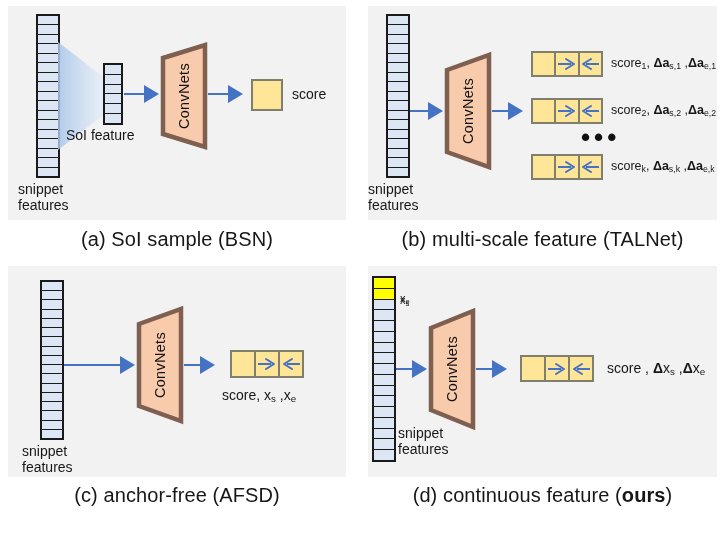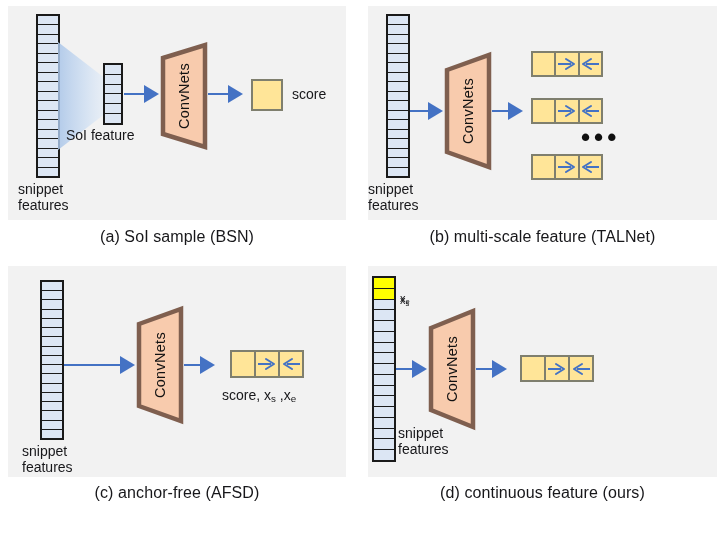--- a/index.html
+++ b/index.html
@@ -3,24 +3,24 @@
 <meta charset="utf-8">
 <style>
   html,body{margin:0;padding:0;background:#ffffff;}
   body{
     width:725px;height:535px;position:relative;overflow:hidden;
     font-family:"Liberation Sans","DejaVu Sans",sans-serif;
     color:#17171a;
   }
   .panel{position:absolute;background:#f2f2f2;}
   .caption{
-    position:absolute;text-align:center;font-size:16px;
+    position:absolute;text-align:center;font-size:20px;
     color:#17171a;white-space:nowrap;letter-spacing:.1px;
   }
-  .caption b{font-weight:normal;}
+  .caption b{font-weight:bold;}
 
   
   .strip{position:absolute;box-sizing:border-box;
          border:2px solid #1a1a1a;background:#dce6f4;
          display:flex;flex-direction:column;}
   .strip .cell{flex:1 1 0;border-bottom:1.6px solid #1a1a1a;box-sizing:border-box;}
   .strip .cell:last-child{border-bottom:none;}
   .strip .cell.hl{background:#ffff00;}
 
   
@@ -189,53 +189,65 @@
         <path d="M9 2 L17 7 L9 12" stroke="#4472c4" stroke-width="2" fill="none" stroke-linecap="round" stroke-linejoin="round"></path>
       </svg>
     </div>
     <div class="seg">
       <svg width="20" height="14" viewBox="0 0 20 14">
         <path d="M19 7 H6" stroke="#4472c4" stroke-width="2" fill="none"></path>
         <path d="M11 2 L3 7 L11 12" stroke="#4472c4" stroke-width="2" fill="none" stroke-linecap="round" stroke-linejoin="round"></path>
       </svg>
     </div>
   </div>
+  <div class="lbl small" style="left:243px;top:50px;">
+    <span>score</span><sub>1</sub>,
+    <b>Δ</b><b>a</b><sub>s,1</sub> ,<b>Δ</b><b>a</b><sub>e,1</sub>
+  </div>
 
   <div class="anchorbox" style="left:163px;top:92px;width:72px;height:26px;">
     <div class="seg"></div>
     <div class="seg">
       <svg width="20" height="14" viewBox="0 0 20 14">
         <path d="M1 7 H14" stroke="#4472c4" stroke-width="2" fill="none"></path>
         <path d="M9 2 L17 7 L9 12" stroke="#4472c4" stroke-width="2" fill="none" stroke-linecap="round" stroke-linejoin="round"></path>
       </svg>
     </div>
     <div class="seg">
       <svg width="20" height="14" viewBox="0 0 20 14">
         <path d="M19 7 H6" stroke="#4472c4" stroke-width="2" fill="none"></path>
         <path d="M11 2 L3 7 L11 12" stroke="#4472c4" stroke-width="2" fill="none" stroke-linecap="round" stroke-linejoin="round"></path>
       </svg>
     </div>
   </div>
+  <div class="lbl small" style="left:243px;top:97px;">
+    <span>score</span><sub>2</sub>,
+    <b>Δ</b><b>a</b><sub>s,2</sub> ,<b>Δ</b><b>a</b><sub>e,2</sub>
+  </div>
 
   <div class="dots" style="left:213px;top:118px;">•••</div>
 
   <div class="anchorbox" style="left:163px;top:148px;width:72px;height:26px;">
     <div class="seg"></div>
     <div class="seg">
       <svg width="20" height="14" viewBox="0 0 20 14">
         <path d="M1 7 H14" stroke="#4472c4" stroke-width="2" fill="none"></path>
         <path d="M9 2 L17 7 L9 12" stroke="#4472c4" stroke-width="2" fill="none" stroke-linecap="round" stroke-linejoin="round"></path>
       </svg>
     </div>
     <div class="seg">
       <svg width="20" height="14" viewBox="0 0 20 14">
         <path d="M19 7 H6" stroke="#4472c4" stroke-width="2" fill="none"></path>
         <path d="M11 2 L3 7 L11 12" stroke="#4472c4" stroke-width="2" fill="none" stroke-linecap="round" stroke-linejoin="round"></path>
       </svg>
     </div>
+  </div>
+  <div class="lbl small" style="left:243px;top:153px;">
+    <span>score</span><sub>k</sub>,
+    <b>Δ</b><b>a</b><sub>s,k</sub> ,<b>Δ</b><b>a</b><sub>e,k</sub>
   </div>
 </div>
 
 <div class="caption" style="left:368px;top:228px;width:349px;">(b) multi-scale feature (TALNet)</div>
 
 <div class="panel" style="left:8px;top:266px;width:338px;height:211px;">
 
   <div class="strip" style="left:32px;top:14px;width:24px;height:160px;">
     <div class="cell"></div>
     <div class="cell"></div>
@@ -358,17 +370,21 @@
       </svg>
     </div>
     <div class="seg">
       <svg width="20" height="14" viewBox="0 0 20 14">
         <path d="M19 7 H6" stroke="#4472c4" stroke-width="2" fill="none"></path>
         <path d="M11 2 L3 7 L11 12" stroke="#4472c4" stroke-width="2" fill="none" stroke-linecap="round" stroke-linejoin="round"></path>
       </svg>
     </div>
   </div>
 
+  <div class="lbl" style="left:239px;top:95px;">
+    <span>score ,</span>
+    <b>Δ</b><span>x</span><sub>s</sub> ,<b>Δ</b><span>x</span><sub>e</sub>
+  </div>
 </div>
 
 <div class="caption" style="left:368px;top:484px;width:349px;">
   <span>(d) continuous feature (</span><b>ours</b><span>)</span>
 </div>
 
 </body></html>

